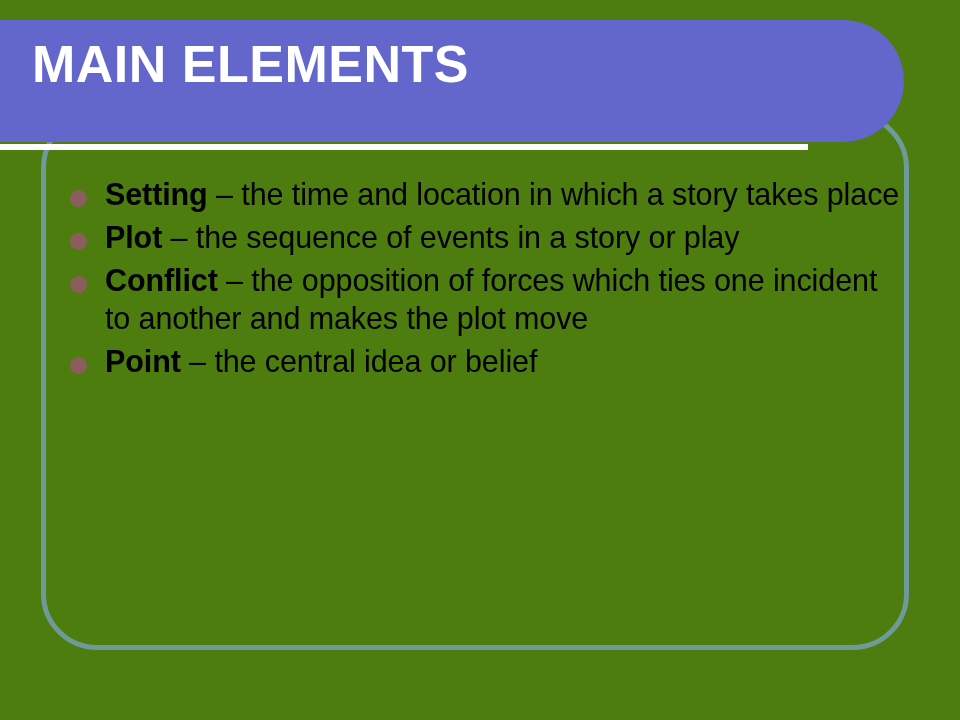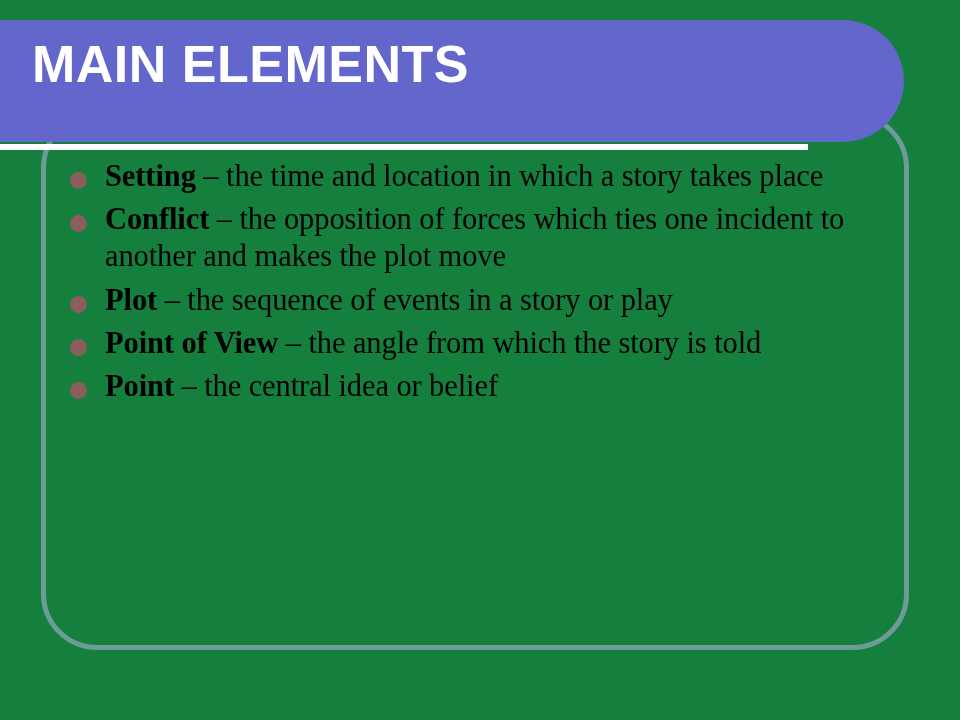--- a/index.html
+++ b/index.html
@@ -11,21 +11,21 @@
     width: 960px;
     height: 720px;
     overflow: hidden;
     font-family: "Liberation Sans", sans-serif;
   }
 
   #slide {
     position: relative;
     width: 960px;
     height: 720px;
-    background: #15803d;
+    background: #4d7c0f;
   }
 
   
   #content-frame {
     position: absolute;
     left: 41px;
     top: 112px;
     width: 868px;
     height: 538px;
     border: 5px solid #6f9a9a;
@@ -64,23 +64,22 @@
     top: 124px;
     width: 848px;
     height: 6px;
     background: #ffffff;
   }
 
   
   #bullet-list {
     position: absolute;
     left: 70px;
-    top: 158px;
+    top: 176px;
     width: 830px;
-    font-family: Liberation Serif, serif;
   }
 
   .bullet-row {
     position: relative;
     display: flex;
     align-items: flex-start;
     margin-bottom: 6px;
   }
 
   .bullet-dot {
@@ -120,33 +119,29 @@
 
   <div id="bullet-list">
 
     <div class="bullet-row">
       <span class="bullet-dot"></span>
       <div class="bullet-text"><b>Setting</b><span> – </span><span>the time and location in which a story takes place</span></div>
     </div>
 
     <div class="bullet-row">
       <span class="bullet-dot"></span>
-      <div class="bullet-text"><b>Conflict</b><span> – </span><span>the opposition of forces which ties one incident to another and makes the plot move</span></div>
+      <div class="bullet-text"><b>Plot</b><span> – </span><span>the sequence of events in a story or play</span></div>
     </div>
 
     <div class="bullet-row">
       <span class="bullet-dot"></span>
-      <div class="bullet-text"><b>Plot</b><span> – </span><span>the sequence of events in a story or play</span></div>
+      <div class="bullet-text"><b>Conflict</b><span> – </span><span>the opposition of forces which ties one incident to another and makes the plot move</span></div>
     </div>
 
 
-    <div class="bullet-row">
-      <span class="bullet-dot"></span>
-      <div class="bullet-text"><b>Point of View</b><span> – </span><span>the angle from which the story is told</span></div>
-    </div>
 
     <div class="bullet-row">
       <span class="bullet-dot"></span>
       <div class="bullet-text"><b>Point</b><span> – </span><span>the central idea or belief</span></div>
     </div>
 
   </div>
 </div>
 
 </body></html>

